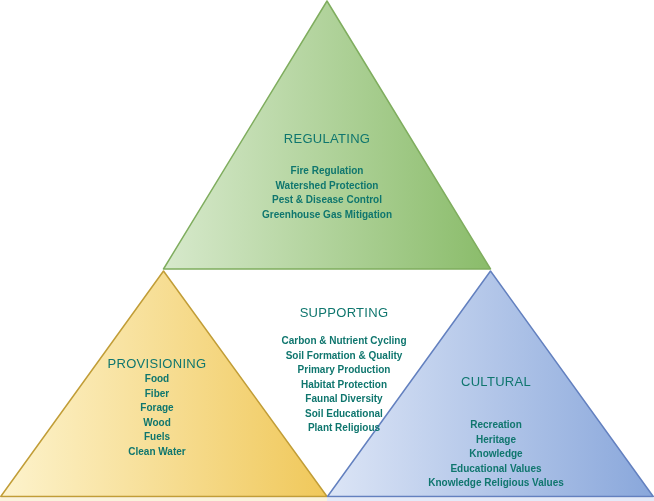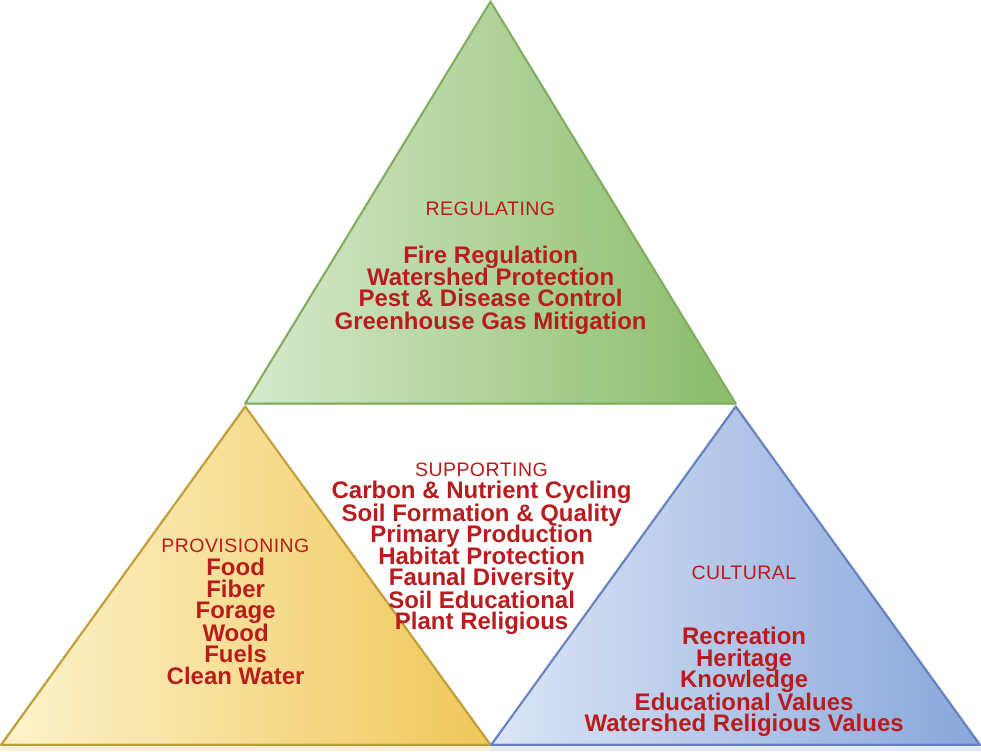--- a/index.html
+++ b/index.html
@@ -1,27 +1,27 @@
 <!DOCTYPE html>
 <html><head>
 <meta charset="utf-8">
 <style>
   html,body{margin:0;padding:0;background:#ffffff;}
   .canvas{
     position:relative;width:654px;height:501px;overflow:hidden;
     background:#ffffff;font-family:"Liberation Sans",sans-serif;
   }
   .shapes{position:absolute;left:0;top:0;}
-  .sec{position:absolute;text-align:center;color:#b91c1c;}
+  .sec{position:absolute;text-align:center;color:#0f766e;}
   .sec-heading{font-size:13px;font-weight:400;letter-spacing:0.3px;line-height:16px;}
-  .sec-items{font-size:16px;font-weight:700;line-height:14.5px;}
+  .sec-items{font-size:10px;font-weight:700;line-height:14.5px;}
   .sec-regulating{left:197px;top:131px;width:260px;}
   .sec-regulating .sec-items{margin-top:17px;}
-  .sec-supporting{left:191px;top:305px;width:260px;}
-  .sec-supporting .sec-items{}
+  .sec-supporting{left:214px;top:305px;width:260px;}
+  .sec-supporting .sec-items{margin-top:13px;}
   .sec-provisioning{left:37px;top:356px;width:240px;}
   .sec-provisioning .sec-items{}
   .sec-cultural{left:371px;top:374px;width:250px;}
   .sec-cultural .sec-items{margin-top:28px;}
 </style>
 </head>
 <body>
 
 <div class="canvas">
 
@@ -88,17 +88,17 @@
     </div>
   </div>
 
   <div class="sec sec-cultural">
     <div class="sec-heading">CULTURAL</div>
     <div class="sec-items">
       <div>Recreation</div>
       <div>Heritage</div>
       <div>Knowledge</div>
       <div>Educational Values</div>
-      <div>Watershed Religious Values</div>
+      <div>Knowledge Religious Values</div>
     </div>
   </div>
 
 </div>
 
 </body></html>

